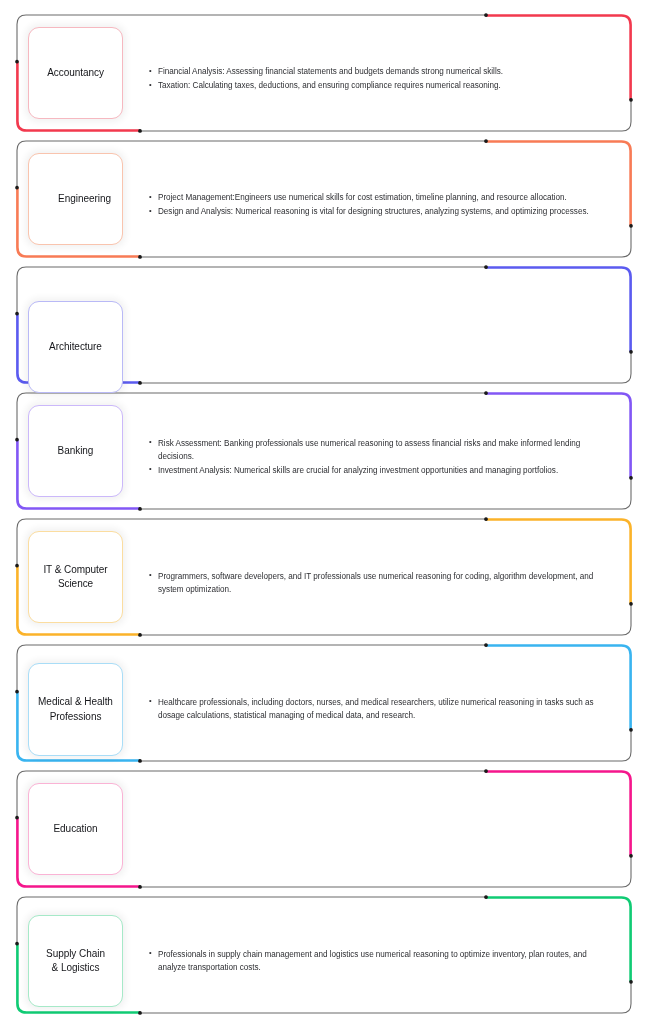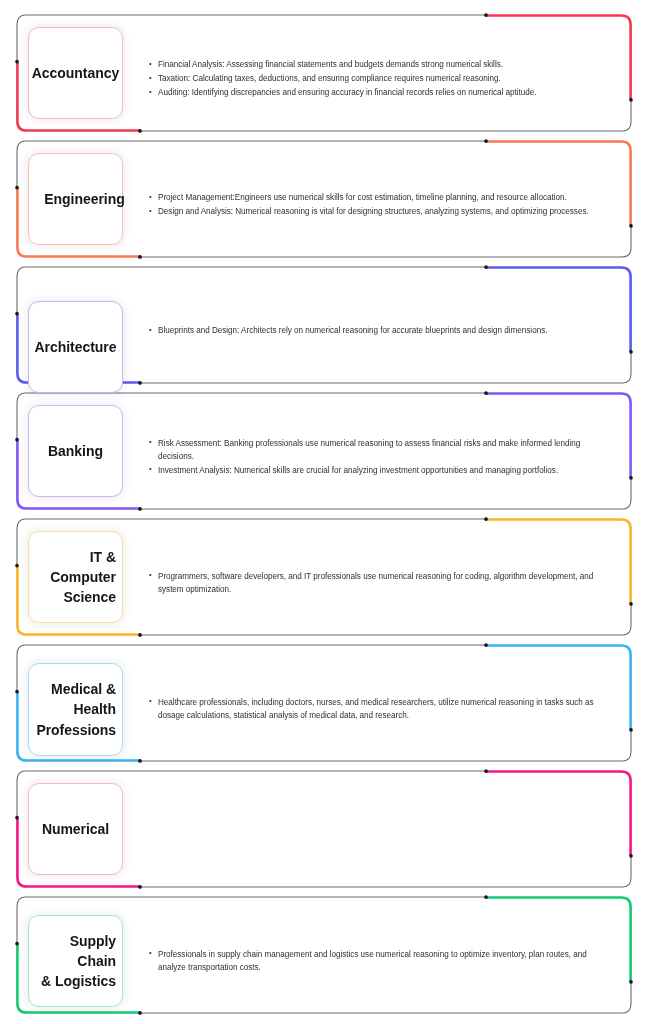--- a/index.html
+++ b/index.html
@@ -67,25 +67,25 @@
     border-radius: 11px;
     border: 1.1px solid #cccccc;
     box-shadow: 0 0 7px 3px rgba(0,0,0,0.055);
     display: flex;
     align-items: center;
     justify-content: center;
     padding: 4px 6px;
   }
 
   .label-text {
-    font-size: 14px;
-    font-weight: bold;
+    font-size: 10px;
+    font-weight: normal;
     line-height: 1.45;
     color: #15161a;
-    text-align: right;
+    text-align: center;
     letter-spacing: -0.05px;
     white-space: pre-line;
   }
 
   
   .body {
     position: relative;
     z-index: 2;
     flex: 1 1 auto;
     padding-left: 26px;
@@ -129,21 +129,20 @@
         <rect class="frame-dot" x="122.2" y="111.2" width="3.6" height="3.6" rx="1.6" fill="#1a1a1a"></rect>
         <rect class="frame-dot" x="-0.8" y="44.2" width="3.6" height="3.6" rx="1.6" fill="#1a1a1a"></rect>
       </svg>
       <div class="label-chip" style="border-color: rgb(246, 184, 192);">
         <div class="label-text">Accountancy</div>
       </div>
       <div class="body">
         <ul class="bullet-list">
           <li class="bullet-item"> Financial Analysis: Assessing financial statements and budgets demands strong numerical skills.</li>
           <li class="bullet-item">Taxation: Calculating taxes, deductions, and ensuring compliance requires numerical reasoning.</li>
-          <li class="bullet-item">Auditing: Identifying discrepancies and ensuring accuracy in financial records relies on numerical aptitude.</li>
         </ul>
       </div>
     </div>
     <div class="card">
       <svg class="card-frame" viewBox="0 0 616 114" preserveAspectRatio="none">
         <path class="frame-base" d="M 470 1 L 10 1 Q 1 1 1 10 L 1 46" stroke="#6b6b6b" vector-effect="non-scaling-stroke"></path>
         <path class="frame-base" d="M 615 83 L 615 104 Q 615 113 606 113 L 124 113" stroke="#6b6b6b" vector-effect="non-scaling-stroke"></path>
         <path class="frame-accent" d="M 470 1.4 L 605.6 1.4 Q 614.6 1.4 614.6 10.4 L 614.6 83" stroke="#f87b55" vector-effect="non-scaling-stroke"></path>
         <path class="frame-accent" d="M 1.4 46 L 1.4 103.6 Q 1.4 112.6 10.4 112.6 L 124 112.6" stroke="#f87b55" vector-effect="non-scaling-stroke"></path>
         <rect class="frame-dot" x="468.2" y="-0.8" width="3.6" height="3.6" rx="1.6" fill="#1a1a1a"></rect>
@@ -170,21 +169,20 @@
         <rect class="frame-dot" x="468.2" y="-0.8" width="3.6" height="3.6" rx="1.6" fill="#1a1a1a"></rect>
         <rect class="frame-dot" x="613.2" y="81.2" width="3.6" height="3.6" rx="1.6" fill="#1a1a1a"></rect>
         <rect class="frame-dot" x="122.2" y="111.2" width="3.6" height="3.6" rx="1.6" fill="#1a1a1a"></rect>
         <rect class="frame-dot" x="-0.8" y="44.2" width="3.6" height="3.6" rx="1.6" fill="#1a1a1a"></rect>
       </svg>
       <div class="label-chip" style="border-color: rgb(185, 185, 246); margin-top: 44px;">
         <div class="label-text">Architecture</div>
       </div>
       <div class="body">
         <ul class="bullet-list">
-          <li class="bullet-item">Blueprints and Design: Architects rely on numerical reasoning for accurate blueprints and design dimensions.</li>
         </ul>
       </div>
     </div>
     <div class="card">
       <svg class="card-frame" viewBox="0 0 616 114" preserveAspectRatio="none">
         <path class="frame-base" d="M 470 1 L 10 1 Q 1 1 1 10 L 1 46" stroke="#6b6b6b" vector-effect="non-scaling-stroke"></path>
         <path class="frame-base" d="M 615 83 L 615 104 Q 615 113 606 113 L 124 113" stroke="#6b6b6b" vector-effect="non-scaling-stroke"></path>
         <path class="frame-accent" d="M 470 1.4 L 605.6 1.4 Q 614.6 1.4 614.6 10.4 L 614.6 83" stroke="#8257f5" vector-effect="non-scaling-stroke"></path>
         <path class="frame-accent" d="M 1.4 46 L 1.4 103.6 Q 1.4 112.6 10.4 112.6 L 124 112.6" stroke="#8257f5" vector-effect="non-scaling-stroke"></path>
         <rect class="frame-dot" x="468.2" y="-0.8" width="3.6" height="3.6" rx="1.6" fill="#1a1a1a"></rect>
@@ -233,37 +231,37 @@
         <rect class="frame-dot" x="613.2" y="81.2" width="3.6" height="3.6" rx="1.6" fill="#1a1a1a"></rect>
         <rect class="frame-dot" x="122.2" y="111.2" width="3.6" height="3.6" rx="1.6" fill="#1a1a1a"></rect>
         <rect class="frame-dot" x="-0.8" y="44.2" width="3.6" height="3.6" rx="1.6" fill="#1a1a1a"></rect>
       </svg>
       <div class="label-chip" style="border-color: rgb(169, 221, 247); margin-top: 13px;">
         <div class="label-text">Medical &amp; Health
 Professions</div>
       </div>
       <div class="body">
         <ul class="bullet-list">
-          <li class="bullet-item">Healthcare professionals, including doctors, nurses, and medical researchers, utilize numerical reasoning in tasks such as dosage calculations, statistical analysis of medical data, and research.</li>
+          <li class="bullet-item">Healthcare professionals, including doctors, nurses, and medical researchers, utilize numerical reasoning in tasks such as dosage calculations, statistical managing of medical data, and research.</li>
         </ul>
       </div>
     </div>
     <div class="card">
       <svg class="card-frame" viewBox="0 0 616 114" preserveAspectRatio="none">
         <path class="frame-base" d="M 470 1 L 10 1 Q 1 1 1 10 L 1 46" stroke="#6b6b6b" vector-effect="non-scaling-stroke"></path>
         <path class="frame-base" d="M 615 83 L 615 104 Q 615 113 606 113 L 124 113" stroke="#6b6b6b" vector-effect="non-scaling-stroke"></path>
         <path class="frame-accent" d="M 470 1.4 L 605.6 1.4 Q 614.6 1.4 614.6 10.4 L 614.6 83" stroke="#f5168c" vector-effect="non-scaling-stroke"></path>
         <path class="frame-accent" d="M 1.4 46 L 1.4 103.6 Q 1.4 112.6 10.4 112.6 L 124 112.6" stroke="#f5168c" vector-effect="non-scaling-stroke"></path>
         <rect class="frame-dot" x="468.2" y="-0.8" width="3.6" height="3.6" rx="1.6" fill="#1a1a1a"></rect>
         <rect class="frame-dot" x="613.2" y="81.2" width="3.6" height="3.6" rx="1.6" fill="#1a1a1a"></rect>
         <rect class="frame-dot" x="122.2" y="111.2" width="3.6" height="3.6" rx="1.6" fill="#1a1a1a"></rect>
         <rect class="frame-dot" x="-0.8" y="44.2" width="3.6" height="3.6" rx="1.6" fill="#1a1a1a"></rect>
       </svg>
       <div class="label-chip" style="border-color: rgb(250, 179, 213);">
-        <div class="label-text">Numerical</div>
+        <div class="label-text">Education</div>
       </div>
     </div>
     <div class="card">
       <svg class="card-frame" viewBox="0 0 616 114" preserveAspectRatio="none">
         <path class="frame-base" d="M 470 1 L 10 1 Q 1 1 1 10 L 1 46" stroke="#6b6b6b" vector-effect="non-scaling-stroke"></path>
         <path class="frame-base" d="M 615 83 L 615 104 Q 615 113 606 113 L 124 113" stroke="#6b6b6b" vector-effect="non-scaling-stroke"></path>
         <path class="frame-accent" d="M 470 1.4 L 605.6 1.4 Q 614.6 1.4 614.6 10.4 L 614.6 83" stroke="#10cb74" vector-effect="non-scaling-stroke"></path>
         <path class="frame-accent" d="M 1.4 46 L 1.4 103.6 Q 1.4 112.6 10.4 112.6 L 124 112.6" stroke="#10cb74" vector-effect="non-scaling-stroke"></path>
         <rect class="frame-dot" x="468.2" y="-0.8" width="3.6" height="3.6" rx="1.6" fill="#1a1a1a"></rect>
         <rect class="frame-dot" x="613.2" y="81.2" width="3.6" height="3.6" rx="1.6" fill="#1a1a1a"></rect>

